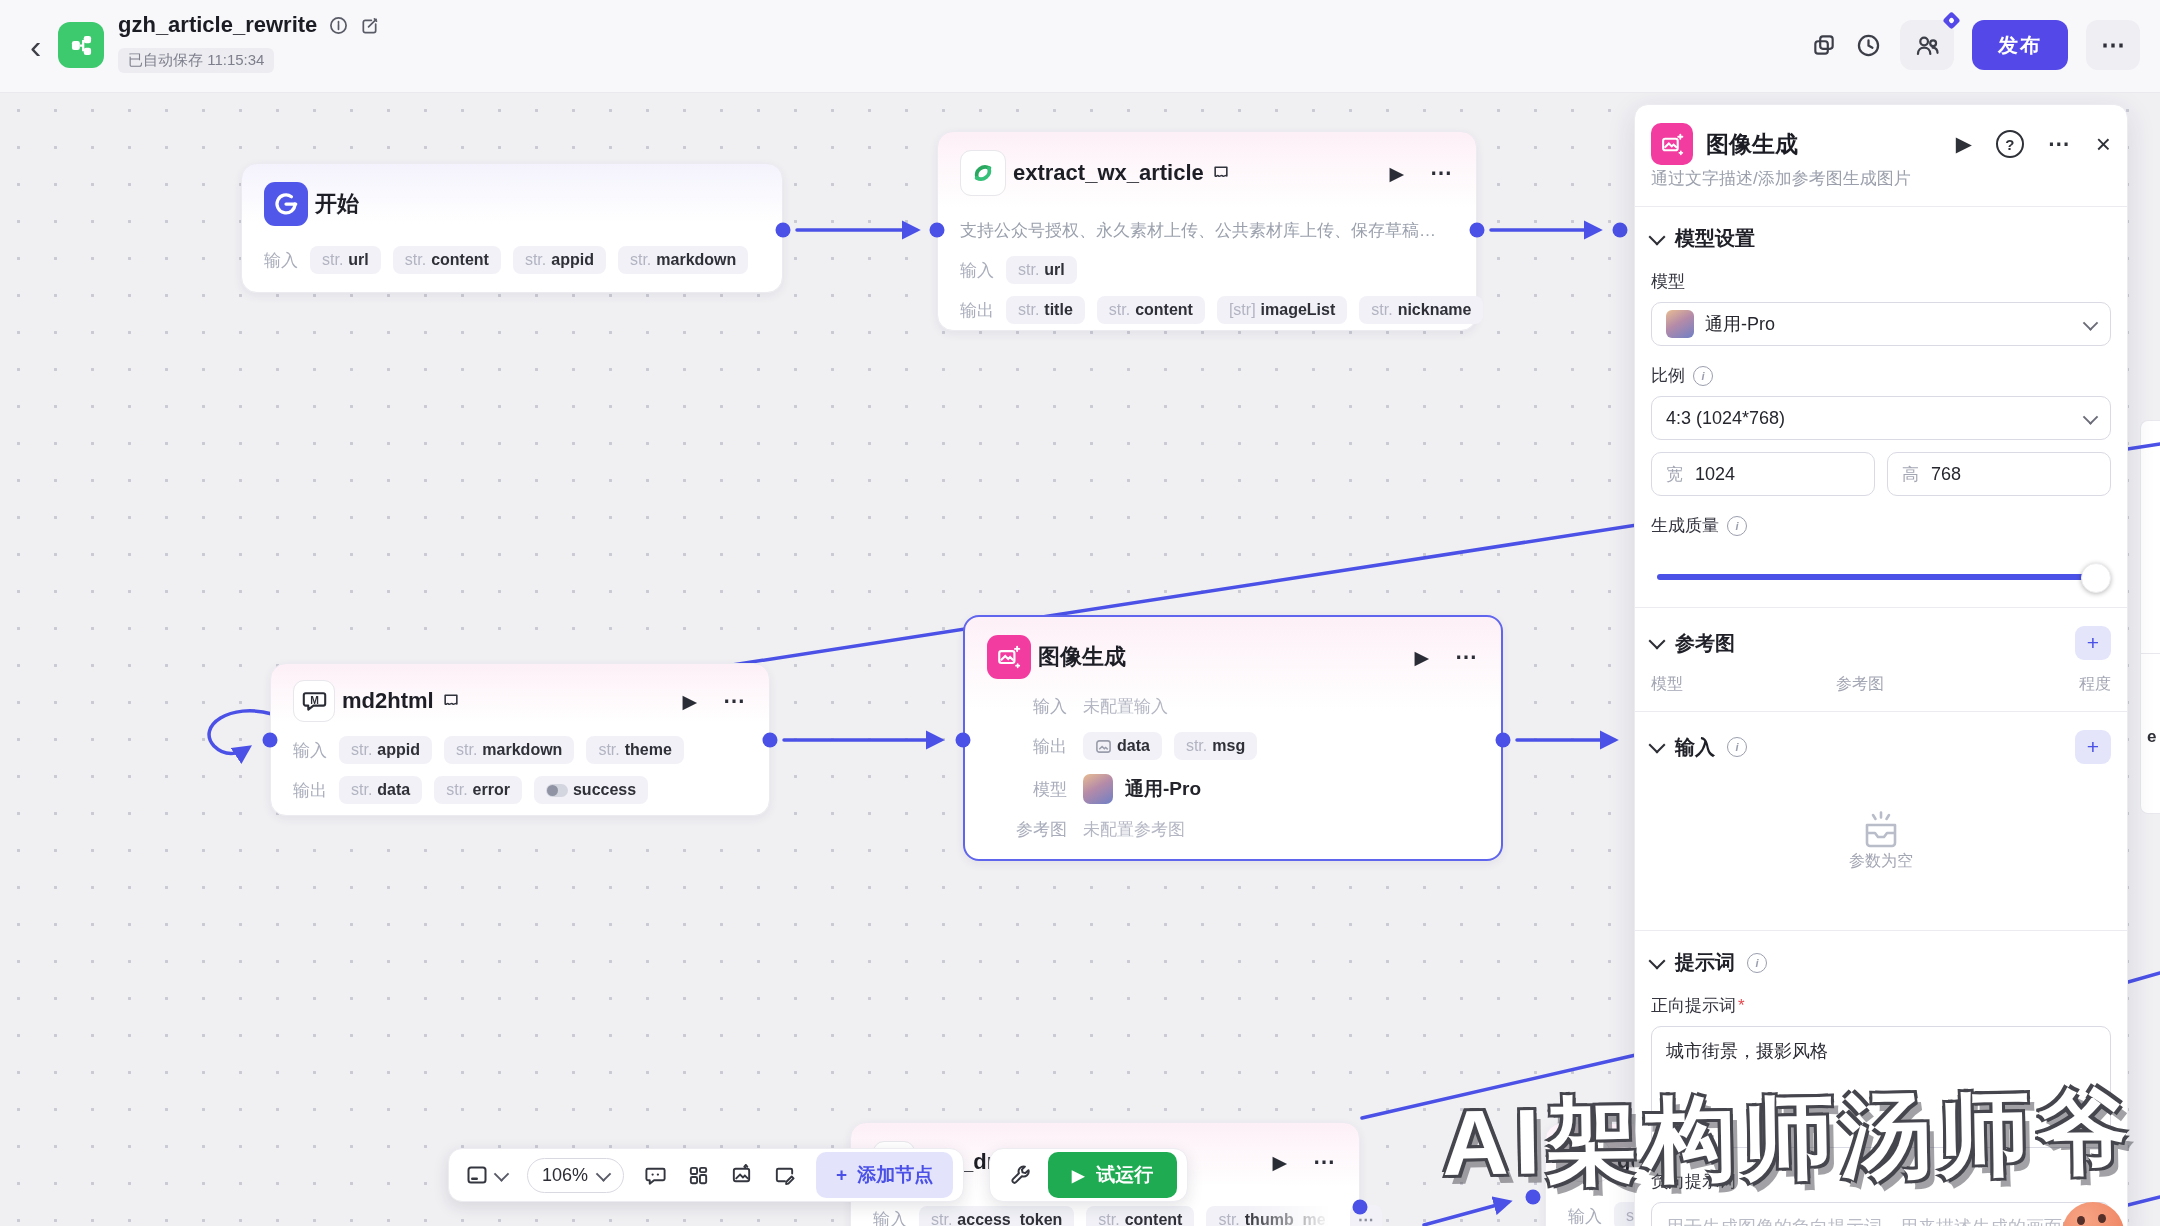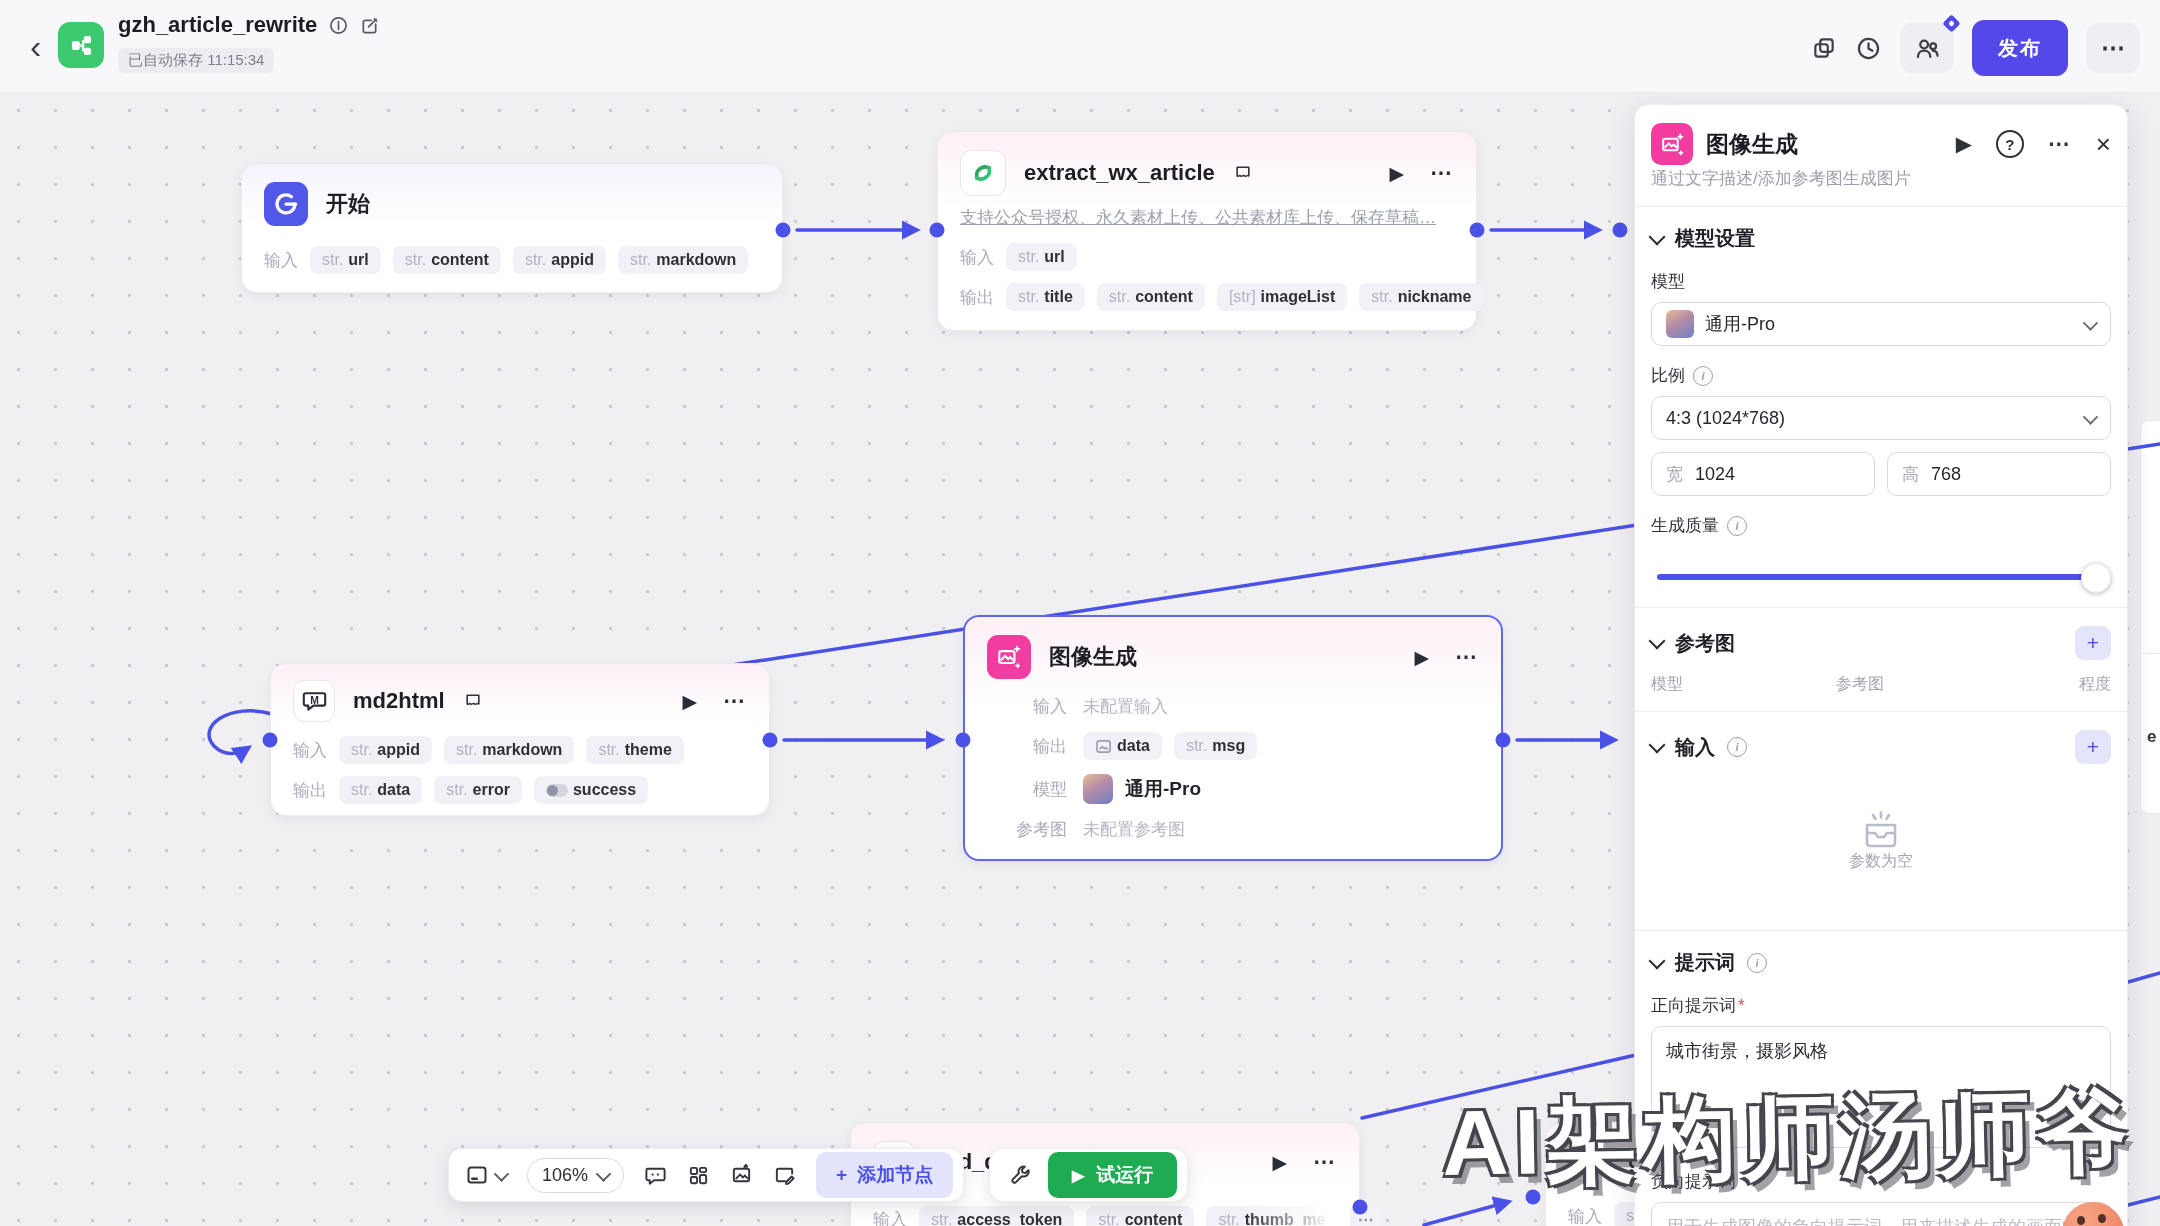--- a/index.html
+++ b/index.html
@@ -16,43 +16,43 @@
   .miniicon{color:#595b66;display:flex;align-items:center;}
   .autosave{position:absolute;left:118px;top:48px;background:#ededf1;border-radius:6px;
             padding:3px 10px;font-size:15px;color:#7d7f8c;}
   .hbtns{position:absolute;right:20px;top:20px;display:flex;align-items:center;gap:18px;}
   .hicon{color:#3c3e48;display:flex;align-items:center;cursor:pointer;}
   .graybtn{width:54px;height:50px;background:#efeff3;border-radius:12px;display:flex;align-items:center;
            justify-content:center;position:relative;cursor:pointer;}
   .badge{position:absolute;right:-4px;top:-6px;width:13px;height:13px;background:#5449e8;border-radius:3px;
          transform:rotate(45deg);}
   .badge:after{content:"";position:absolute;left:4px;top:4px;width:5px;height:5px;background:#fff;border-radius:50%;}
-  .publish{height:56px;padding:0 26px;background:#5449e8;color:#fff;font-size:20px;font-weight:700;
+  .publish{height:50px;padding:0 26px;background:#5449e8;color:#fff;font-size:20px;font-weight:700;
            border-radius:12px;display:flex;align-items:center;letter-spacing:2px;cursor:pointer;}
   .morebtn{font-size:24px;color:#2e2f38;font-weight:700;}
   
   .canvas{position:absolute;left:0;top:92px;width:2160px;height:1134px;background:#f0f0f3;
           background-image:radial-gradient(#c9cad4 1.4px,transparent 1.6px);background-size:37px 37px;z-index:0;}
   svg.edges{position:absolute;left:0;top:0;width:2160px;height:1226px;z-index:2;pointer-events:none;}
   
   .node{position:absolute;background:#fff;border:1px solid #ebebf0;border-radius:16px;
         box-shadow:0 3px 10px rgba(50,50,90,.07);z-index:3;padding:18px 22px;box-sizing:border-box;}
   .node.pinkhead{background:linear-gradient(180deg,#fdf0f7 0%,#ffffff 38%);}
   .node.lavhead{background:linear-gradient(180deg,#f4f3fd 0%,#ffffff 46%);}
   .node.selected{border:2px solid #6065ee;}
-  .nhead{display:flex;align-items:center;gap:18px;}
+  .nhead{display:flex;align-items:center;gap:7px;}
   .tile{width:44px;height:44px;border-radius:11px;display:flex;align-items:center;justify-content:center;flex:0 0 auto;}
   .tile.white{background:#fff;border:1px solid #e7e7ec;}
   .tile.purple{background:#5157e8;}
   .tile.pink{background:#f23c9f;}
   .ntitle{font-size:22px;font-weight:700;color:#1e1f26;white-space:nowrap;}
   .nactions{margin-left:auto;display:flex;align-items:center;gap:26px;color:#2b2d36;}
   .playg{font-size:19px;cursor:pointer;}
   .moreg{font-size:22px;font-weight:700;cursor:pointer;letter-spacing:2px;}
-  .ndesc{margin-top:10px;font-size:17px;color:#9aa0ac;white-space:nowrap;overflow:hidden;text-decoration:underline;}
+  .ndesc{margin-top:23px;font-size:17px;color:#9aa0ac;white-space:nowrap;overflow:hidden;}
   .prow{display:flex;align-items:center;gap:12px;margin-top:12px;white-space:nowrap;}
   .plabel{font-size:17px;color:#a9adbb;flex:0 0 auto;}
   .pill{display:inline-flex;align-items:center;gap:5px;background:#f1f1f7;border-radius:8px;
         padding:5px 12px;font-size:16px;}
   .pt{color:#b2b4c2;}
   .pn{color:#2f3038;font-weight:600;}
   .pill.fade{-webkit-mask-image:linear-gradient(90deg,#000 30%,transparent 95%);
              mask-image:linear-gradient(90deg,#000 30%,transparent 95%);}
   .pill.dots{padding:5px 8px;color:#8d909c;font-weight:700;}
   .toggleic{width:22px;height:13px;border-radius:7px;background:#d4d6df;position:relative;display:inline-block;}

